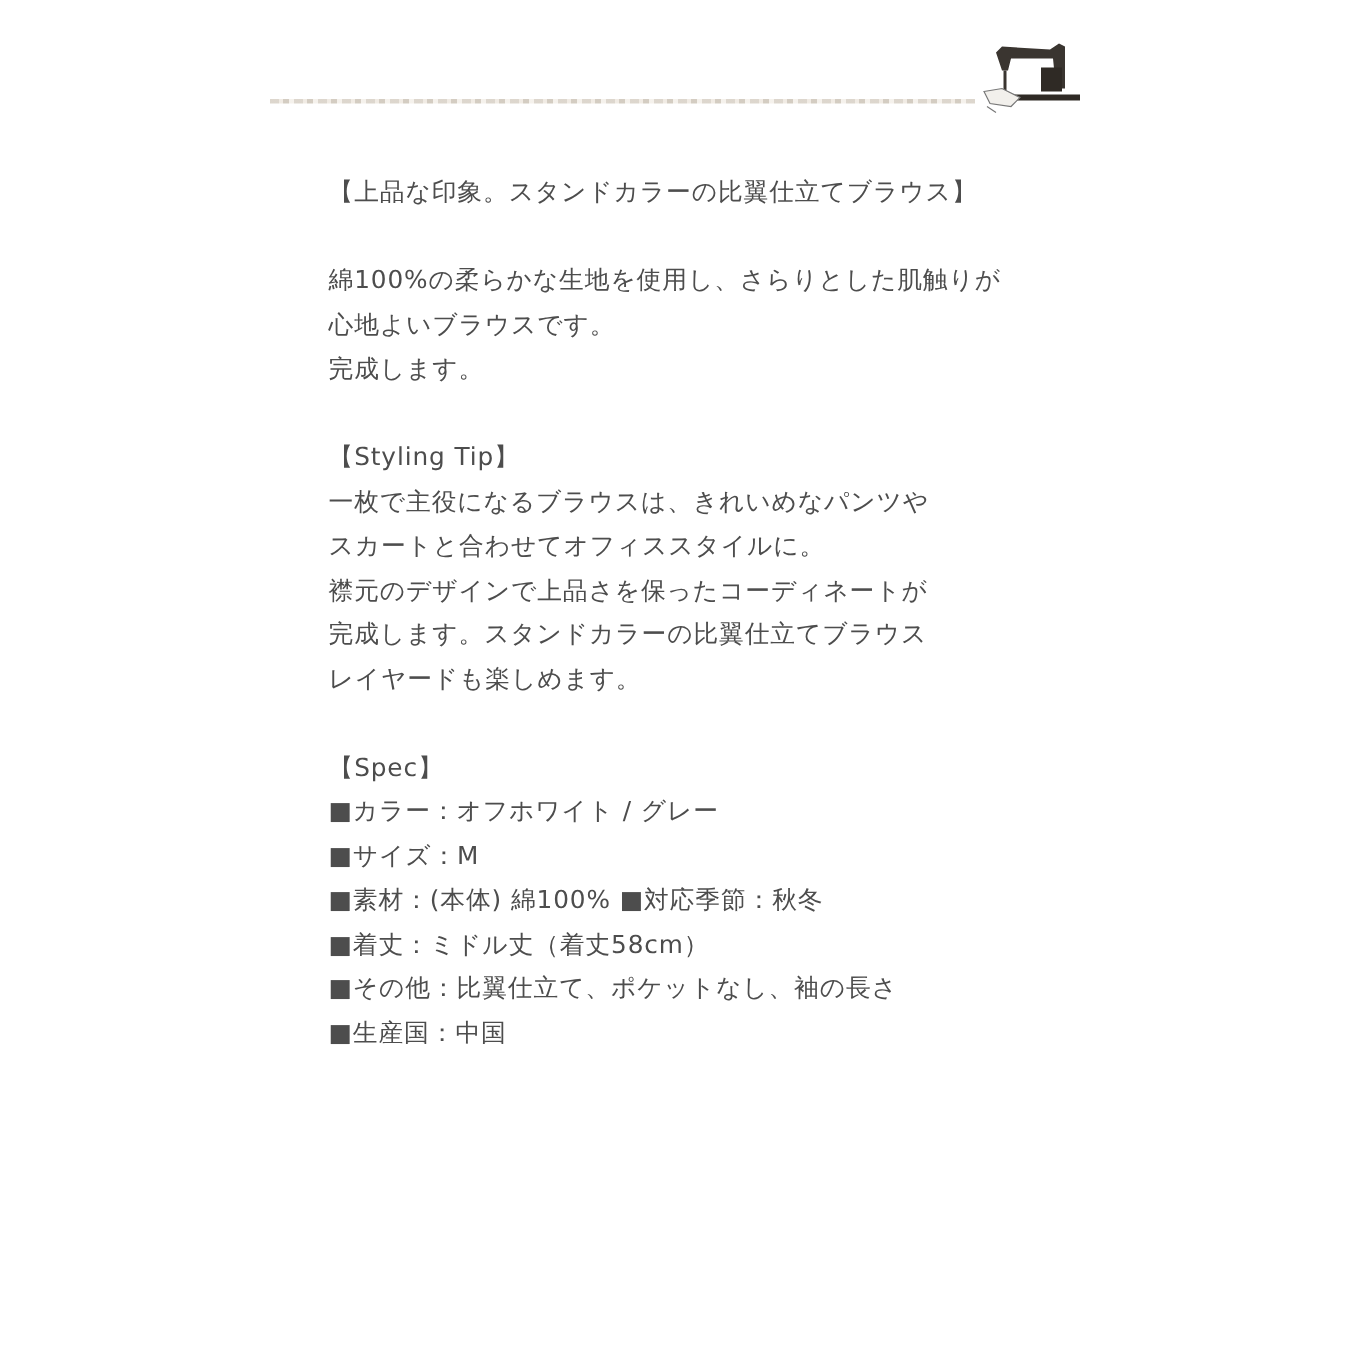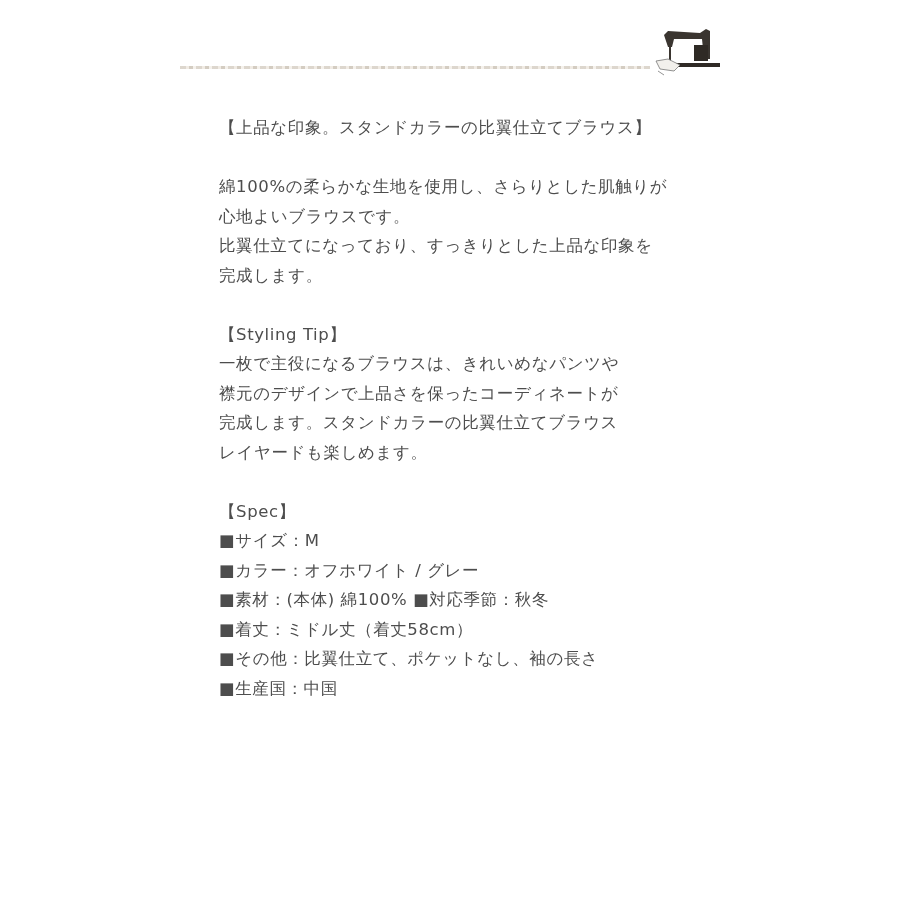--- a/index.html
+++ b/index.html
@@ -24,29 +24,29 @@
   <line x1="20" y1="22" x2="20" y2="36" stroke="#3a3530" stroke-width="2"></line>
   <path d="M6 36 L18 34 L30 40 L24 46 L10 44 Z" fill="#f2f0ec" stroke="#777" stroke-width="0.8"></path>
   <line x1="8" y1="46" x2="14" y2="50" stroke="#777" stroke-width="0.8"></line>
 </svg>
 
 <div class="content">
   <div class="line">【上品な印象。スタンドカラーの比翼仕立てブラウス】</div>
   <div class="gap"></div>
   <div class="line">綿100%の柔らかな生地を使用し、さらりとした肌触りが</div>
   <div class="line">心地よいブラウスです。</div>
-  <div class="line">比翼仕立てになっており、すっきりとした上品な印象を</div>
   <div class="line">完成します。</div>
   <div class="gap"></div>
   <div class="line">【Styling Tip】</div>
   <div class="line">一枚で主役になるブラウスは、きれいめなパンツや</div>
+  <div class="line">スカートと合わせてオフィススタイルに。</div>
   <div class="line">襟元のデザインで上品さを保ったコーディネートが</div>
   <div class="line">完成します。スタンドカラーの比翼仕立てブラウス</div>
   <div class="line">レイヤードも楽しめます。</div>
   <div class="gap"></div>
   <div class="line">【Spec】</div>
+  <div class="line">■カラー：オフホワイト / グレー</div>
   <div class="line">■サイズ：M</div>
-  <div class="line">■カラー：オフホワイト / グレー</div>
   <div class="line">■素材：(本体) 綿100% ■対応季節：秋冬</div>
   <div class="line">■着丈：ミドル丈（着丈58cm）</div>
   <div class="line">■その他：比翼仕立て、ポケットなし、袖の長さ</div>
   <div class="line">■生産国：中国</div>
 </div>
 
 </body></html>

